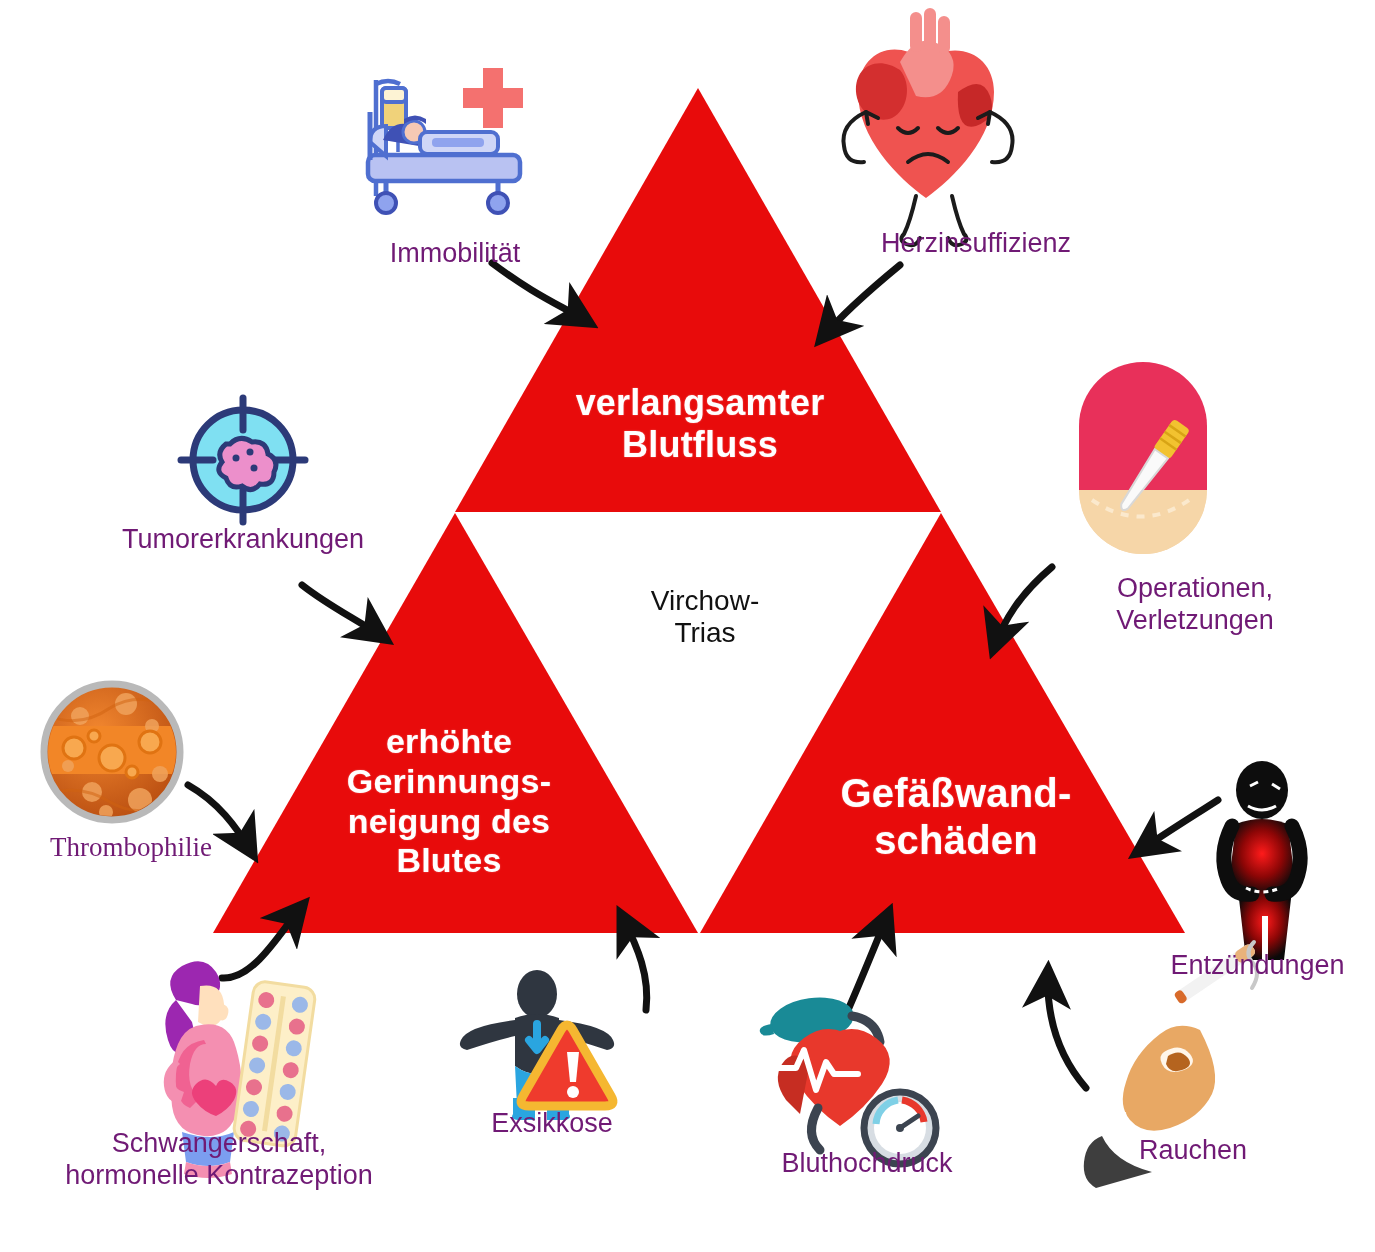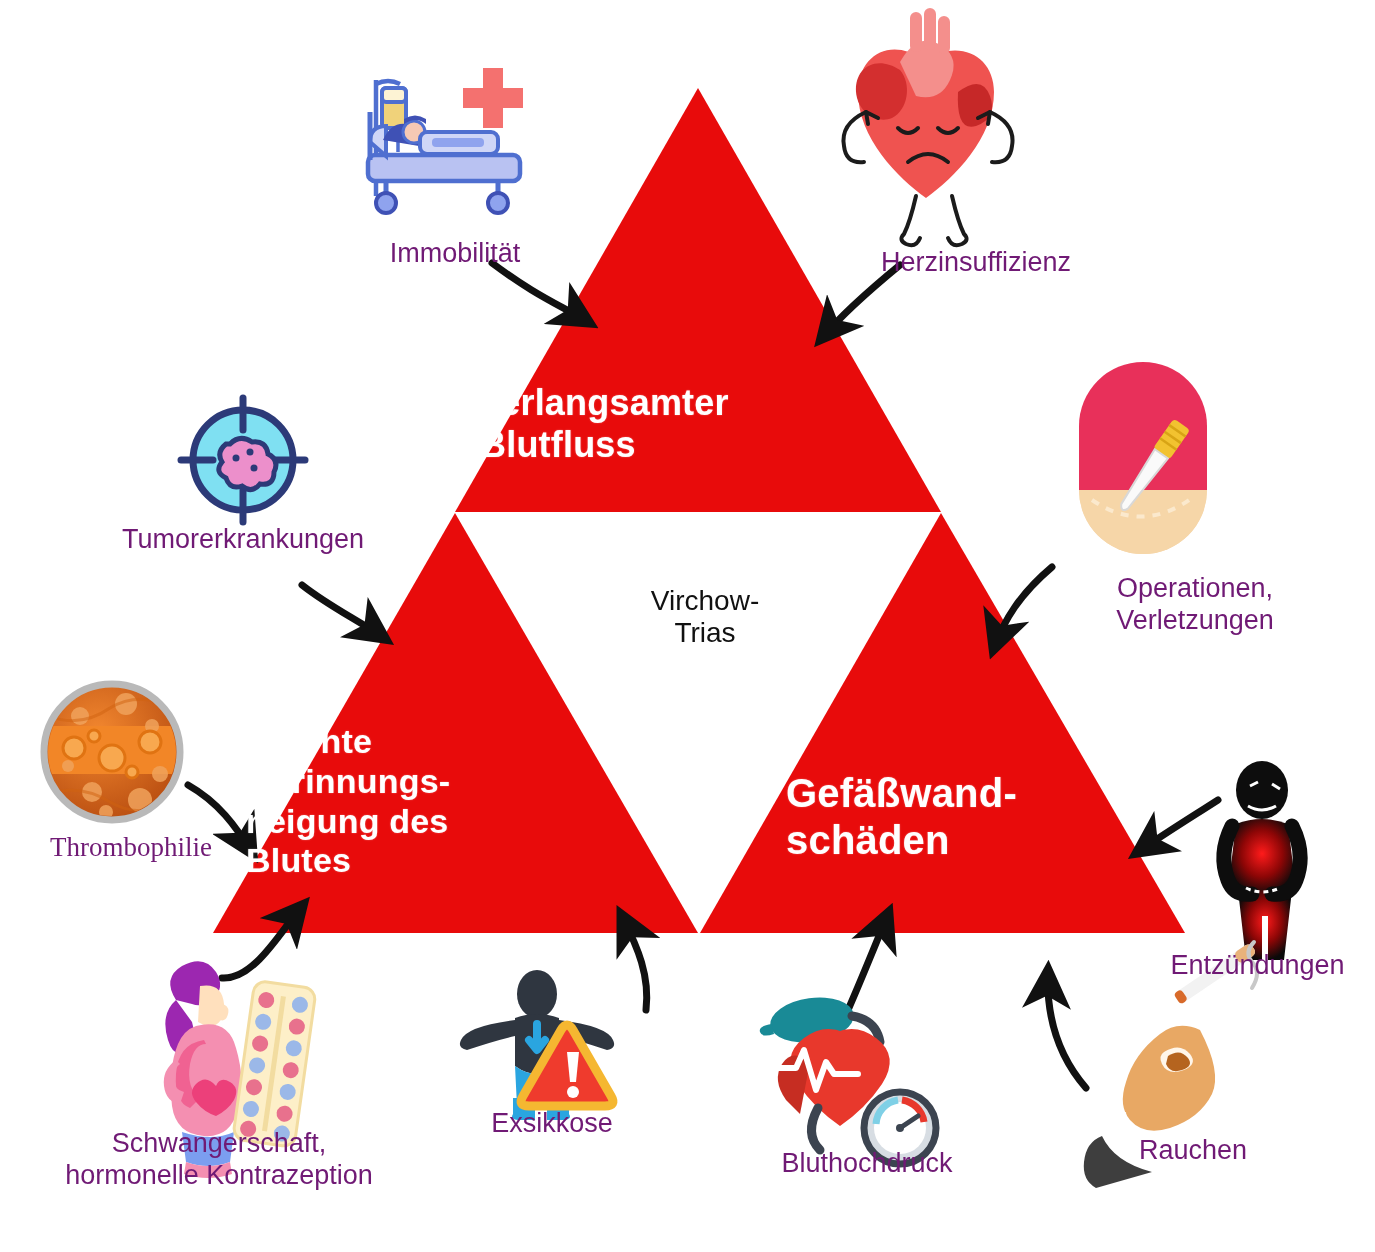--- a/index.html
+++ b/index.html
@@ -24,33 +24,33 @@
     left: 0; top: 0;
     width: 1375px;
     height: 1252px;
     pointer-events: none;
   }
   
   .tri-label {
     position: absolute;
     color: #ffffff;
     font-weight: bold;
-    text-align: left;
+    text-align: center;
     line-height: 1.17;
     letter-spacing: .2px;
     text-shadow: 0 0 2px rgba(255,255,255,.35);
   }
   #label-top {
     left: 480px;
     top: 382px;
     width: 440px;
     font-size: 36px;
   }
   #label-left {
-    left: 246px;
+    left: 254px;
     top: 722px;
     width: 390px;
     font-size: 34px;
   }
   #label-right {
     left: 786px;
     top: 770px;
     width: 340px;
     font-size: 40px;
   }
@@ -78,21 +78,21 @@
     font-size: 27px;
     line-height: 1.18;
     white-space: pre-line;
     font-weight: 400;
   }
   .node .art {
     display: block;
   }
   
   #node-immobilitaet { left: 330px;  top: 62px;   width: 250px; }
-  #node-herz         { left: 836px;  top: 29px;   width: 280px; }
+  #node-herz         { left: 836px;  top: 10px;   width: 280px; }
   #node-tumor        { left: 78px;   top: 400px;  width: 330px; }
   #node-op           { left: 1060px; top: 425px;  width: 270px; justify-content: center; }
   #node-thrombo      { left: 6px;    top: 684px;  width: 250px; }
   #node-entz         { left: 1140px; top: 744px;  width: 235px; }
   #node-schwanger    { left: 14px;   top: 950px;  width: 410px; }
   #node-exsikkose    { left: 452px;  top: 968px;  width: 200px; }
   #node-blutdruck    { left: 742px;  top: 980px;  width: 250px; }
   #node-rauchen      { left: 1068px; top: 985px;  width: 250px; }
 
   #node-tumor .cap, #node-schwanger .cap { font-size: 27px; }

